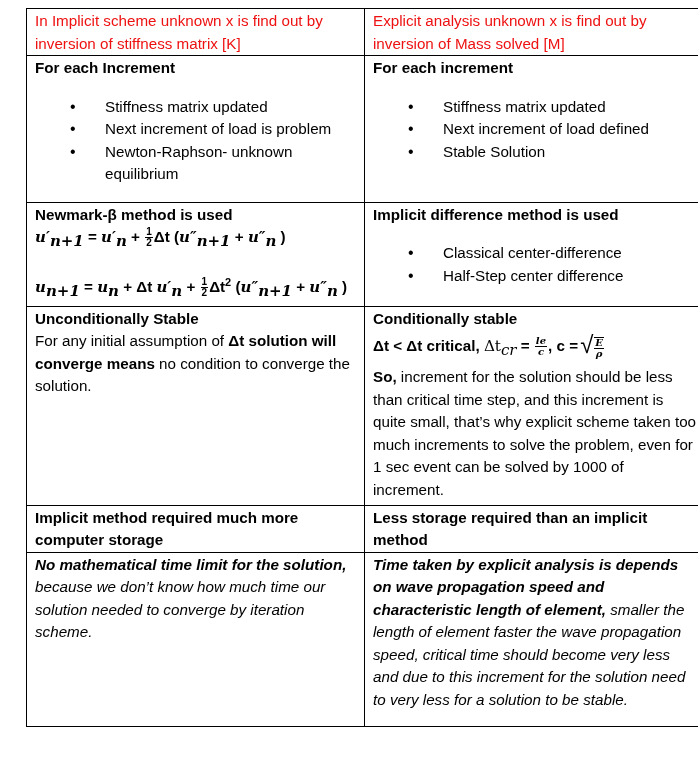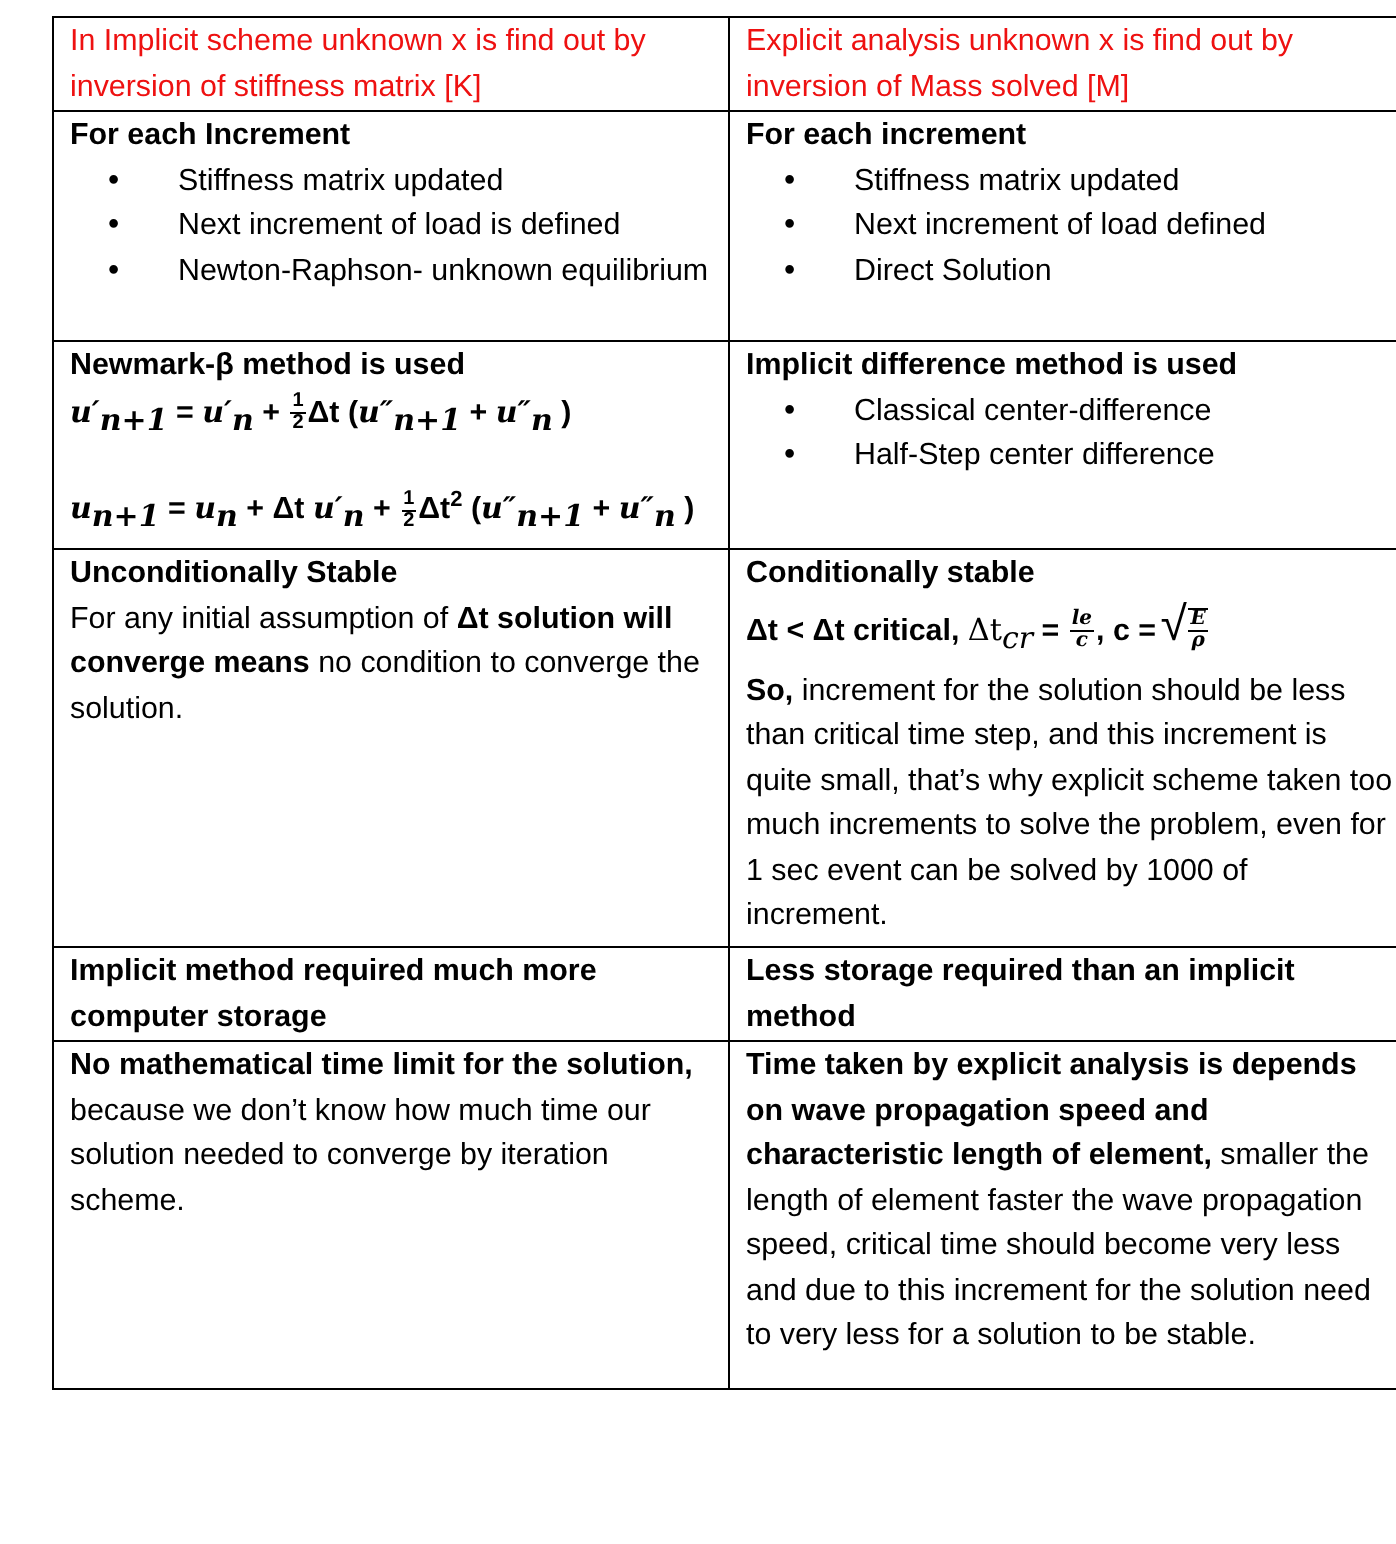--- a/index.html
+++ b/index.html
@@ -5,69 +5,69 @@
   html, body { margin: 0; padding: 0; background: #ffffff; }
   body { width: 698px; height: 772px; position: relative; overflow: hidden;
          font-family: "Liberation Sans", sans-serif; color: #000; }
   table.cmp { position: absolute; left: 26px; top: 8px; width: 678px;
               border-collapse: collapse; table-layout: fixed; }
   table.cmp td { border: 1.5px solid #000; vertical-align: top;
                  padding: 1px 6px 0 8px; font-size: 15.2px; line-height: 22.5px; }
   col.c1 { width: 338px; } col.c2 { width: 340px; }
   .red { color: #ee1111; }
   .b { font-weight: bold; }
-  ul { margin: 0; padding: 0 0 0 54px; list-style: none; }
+  ul { margin: 16px; padding: 0 0 0 54px; list-style: none; }
   ul li { position: relative; }
   ul li::before { content: "\2022"; position: absolute; left: -35px; font-size: 16px; }
   .math { font-family: "DejaVu Serif", serif; font-style: italic; font-weight: bold; font-size: 15px; }
   .eq { font-weight: bold; white-space: nowrap; }
   .frac { display: inline-block; vertical-align: middle; text-align: center; font-size: 10px; line-height: 10px; margin: 0 1px; }
   .frac span { display: block; }
   .frac .num { border-bottom: 1px solid #000; padding: 0 1px; }
   sub, sup { font-size: 11px; }
   .sqrt { display: inline-block; vertical-align: middle; position: relative; padding-left: 10px; }
   .sqrt::before { content: "\221A"; position: absolute; left: -2px; top: -2px; font-size: 24px; font-weight: normal; }
   .sqrt .frac { border-top: 1px solid #000; margin-left: 2px; }
   .r1 td { height: 45px; }
   .r2 td { height: 113px; }
   .r3 td { height: 102px; }
   .r4 td { height: 197px; }
   .r5 td { height: 67px; }
   .r6 td { height: 44px; margin-top: 17px; }
-  .r7 td { height: 172px; }
+  .r7 td { height: 172px; font-style: italic; }
   .gap { height: 18px; }
 </style>
 </head>
 <body>
 
 <table class="cmp">
   <colgroup>
       <col class="c1">
       <col class="c2">
     </colgroup>
   <tbody>
       <tr class="r1">
     <td class="red">In Implicit scheme unknown x is find out by inversion of stiffness matrix [K]</td>
     <td class="red">Explicit analysis unknown x is find out by inversion of Mass solved [M]</td>
   </tr>
   <tr class="r2">
     <td>
       <div class="b">For each Increment</div>
       <ul>
         <li>Stiffness matrix updated</li>
-        <li>Next increment of load is defined</li>
+        <li>Next increment of load is problem</li>
         <li>Newton-Raphson- unknown equilibrium</li>
       </ul>
     </td>
     <td>
       <div class="b">For each increment</div>
       <ul>
         <li>Stiffness matrix updated</li>
         <li>Next increment of load defined</li>
-        <li>Direct Solution</li>
+        <li>Stable Solution</li>
       </ul>
     </td>
   </tr>
   <tr class="r3">
     <td>
       <div class="b">Newmark-β method is used</div>
       <div class="eq">
         <span class="math">u′</span><sub class="math">n+1</sub><span> = </span><span class="math">u′</span><sub class="math">n</sub><span> + </span><span class="frac"><span class="num">1</span><span>2</span></span><span>Δt (</span><span class="math">u″</span><sub class="math">n+1</sub><span> + </span><span class="math">u″</span><sub class="math">n</sub><span> )</span>
       </div>
       <div class="gap"></div>

